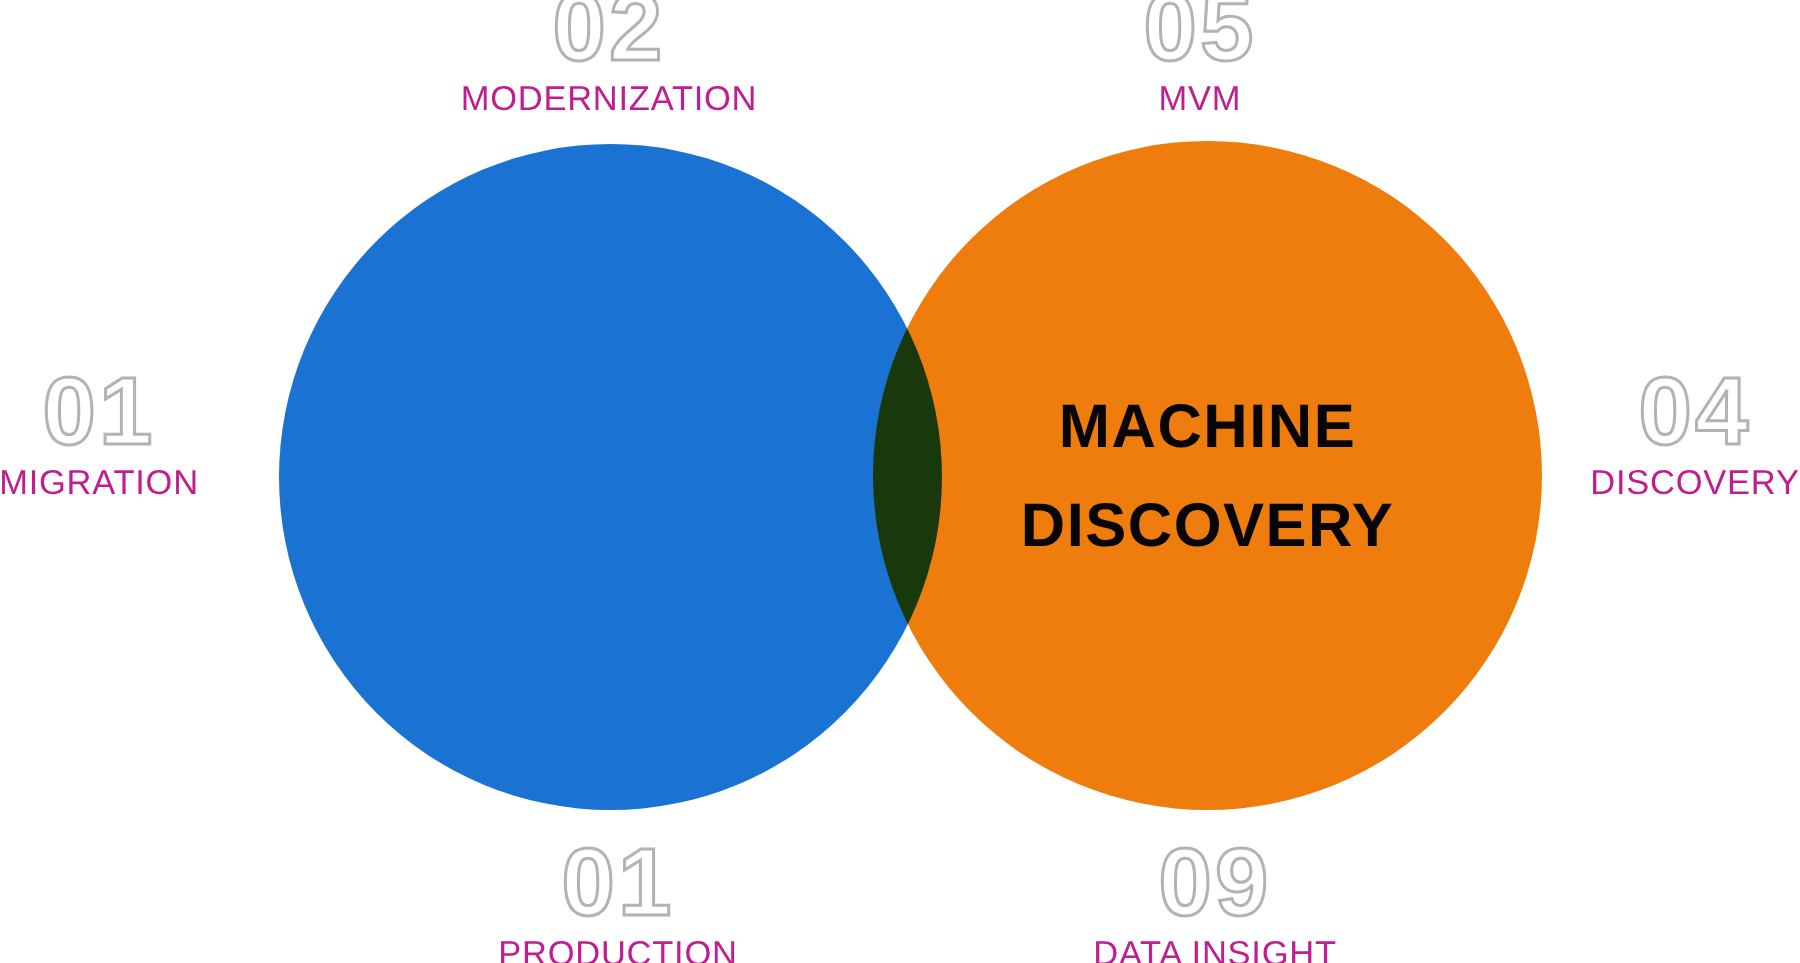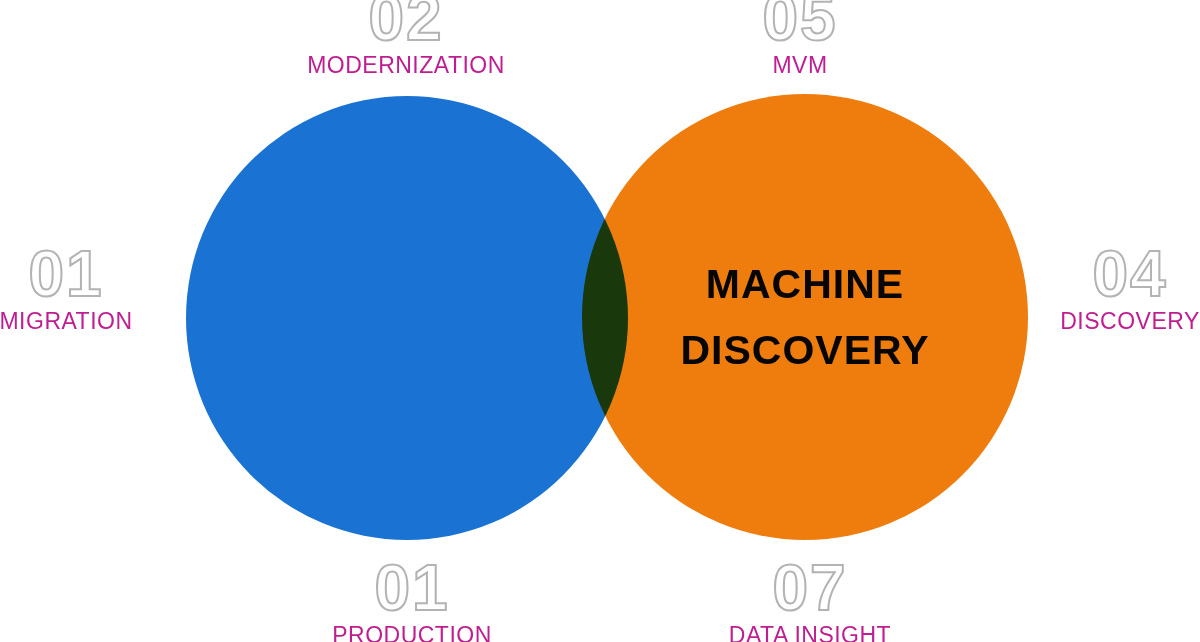--- a/index.html
+++ b/index.html
@@ -124,21 +124,21 @@
     <span class="step-number">01</span>
     <span class="step-label">MIGRATION</span>
   </div>
 
   <div class="step step-02">
     <span class="step-number">02</span>
     <span class="step-label">MODERNIZATION</span>
   </div>
 
   <div class="step step-03">
-    <span class="step-number">07</span>
+    <span class="step-number">09</span>
     <span class="step-label">DATA INSIGHT</span>
   </div>
 
   <div class="step step-04">
     <span class="step-number">04</span>
     <span class="step-label">DISCOVERY</span>
   </div>
 
   <div class="step step-05">
     <span class="step-number">05</span>

